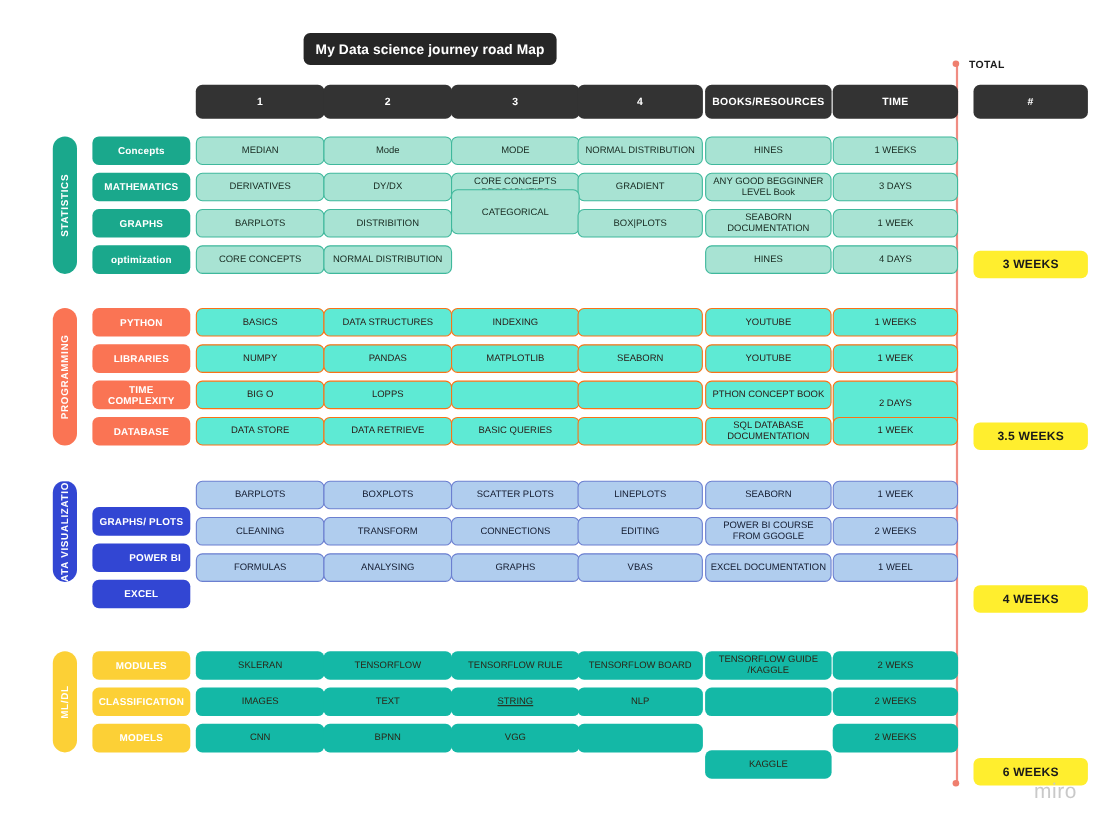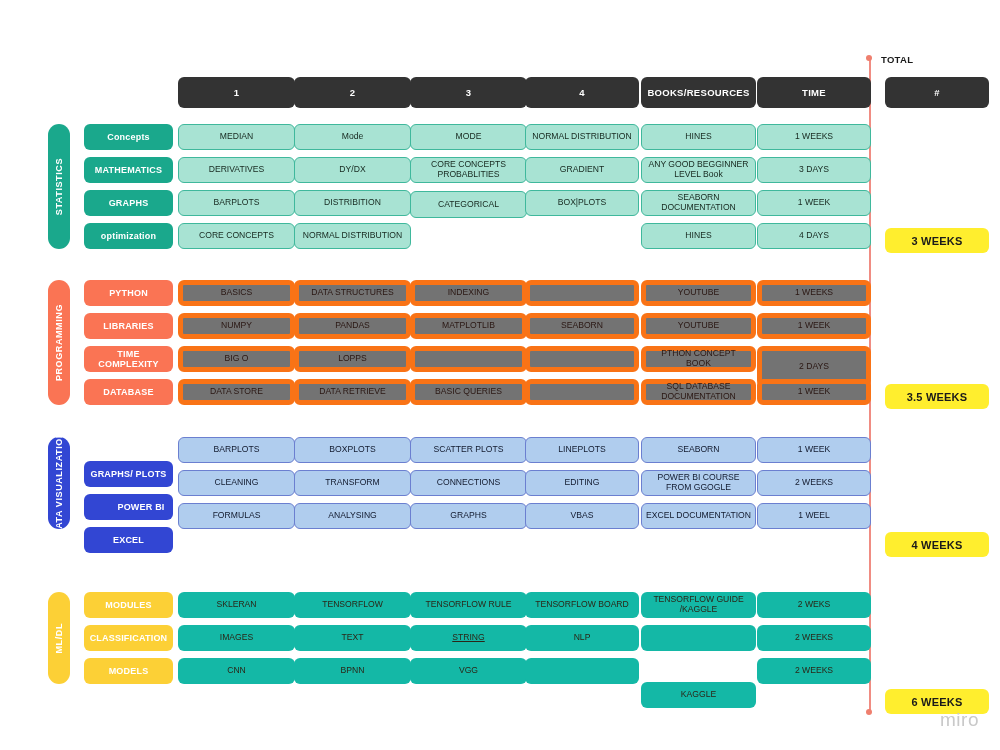--- a/index.html
+++ b/index.html
@@ -76,21 +76,21 @@
   }
   .cell.body { color: #1a1a1a; font-weight: normal; }
 
   
   .s-stat .label { background: #1aa88c; text-align: right; }
   .s-stat .body  { background: #a8e3d3; border: 1px solid #3fb89c; color: #16281f; }
   .s-stat .spine-bg { background: #1aa88c; }
 
   
   .s-prog .label { background: #fa7454; }
-  .s-prog .body  { background: #737373; border: 5px solid #f97316; color: #2a1713; }
+  .s-prog .body  { background: #5eead4; border: 1px solid #f97316; color: #2a1713; }
   .s-prog .spine-bg { background: #fa7454; }
 
   
   .s-viz .label { background: #3246d3; margin-top: 24px; }
   .s-viz .body  { background: #b0cdee; border: 1px solid #6b7fd0; color: #121a2e; }
   .s-viz .spine-bg { background: #3246d3; }
 
   
   .s-ml .label { background: #fcd036; color: #ffffff; }
   .s-ml .body  { background: #14b8a6; color: #2b2617; }
@@ -111,20 +111,21 @@
     position: absolute; left: 940px; top: 709px;
     font-size: 19px; color: #c9c9c9; font-weight: normal;
     letter-spacing: .5px;
   }
 </style>
 </head>
 <body>
 
 <div id="board">
 
+  <div class="title-pill">My Data science journey road Map</div>
 
   <div class="total-line"></div>
   <div class="total-dot top"></div>
   <div class="total-dot bottom"></div>
   <div class="total-label">TOTAL</div>
 
   <div id="header-row" class="header-row">
       <div class="hcell" style="left: 0px; width: 117px;">1</div>
       <div class="hcell" style="left: 116px; width: 117px;">2</div>
       <div class="hcell" style="left: 232px; width: 117px;">3</div>
@@ -149,21 +150,21 @@
         <div class="cell label" style="left: 84px; top: 157px; width: 89px; height: 26px;">MATHEMATICS</div>
         <div class="cell body" style="left: 178px; top: 157px; width: 117px; height: 26px;">DERIVATIVES</div>
         <div class="cell body" style="left: 294px; top: 157px; width: 117px; height: 26px;">DY/DX</div>
         <div class="cell body" style="left: 410px; top: 157px; width: 117px; height: 26px;">CORE CONCEPTS PROBABLITIES</div>
         <div class="cell body" style="left: 525px; top: 157px; width: 114px; height: 26px;">GRADIENT</div>
         <div class="cell body" style="left: 641px; top: 157px; width: 115px; height: 26px;">ANY GOOD BEGGINNER LEVEL Book</div>
         <div class="cell body" style="left: 757px; top: 157px; width: 114px; height: 26px;">3 DAYS</div>
         <div class="cell label" style="left: 84px; top: 190px; width: 89px; height: 26px;">GRAPHS</div>
         <div class="cell body" style="left: 178px; top: 190px; width: 117px; height: 26px;">BARPLOTS</div>
         <div class="cell body" style="left: 294px; top: 190px; width: 117px; height: 26px;">DISTRIBITION</div>
-        <div class="cell body" style="left: 410px; top: 191px; width: 117px; height: 27px;">CATEGORICAL</div>
+        <div class="cell body" style="left: 410px; top: 172px; width: 117px; height: 41px;">CATEGORICAL</div>
         <div class="cell body" style="left: 525px; top: 190px; width: 114px; height: 26px;">BOX|PLOTS</div>
         <div class="cell body" style="left: 641px; top: 190px; width: 115px; height: 26px; text-align: center;">SEABORN DOCUMENTATION</div>
         <div class="cell body" style="left: 757px; top: 190px; width: 114px; height: 26px;">1 WEEK</div>
         <div class="cell label" style="left: 84px; top: 223px; width: 89px; height: 26px;">optimization</div>
         <div class="cell body" style="left: 178px; top: 223px; width: 117px; height: 26px;">CORE CONCEPTS</div>
         <div class="cell body" style="left: 294px; top: 223px; width: 117px; height: 26px;">NORMAL DISTRIBUTION</div>
         <div class="cell body" style="left: 641px; top: 223px; width: 115px; height: 26px;">HINES</div>
         <div class="cell body" style="left: 757px; top: 223px; width: 114px; height: 26px;">4 DAYS</div>
         <div class="total-badge" style="top: 228px;">3 WEEKS</div>
       </div>

